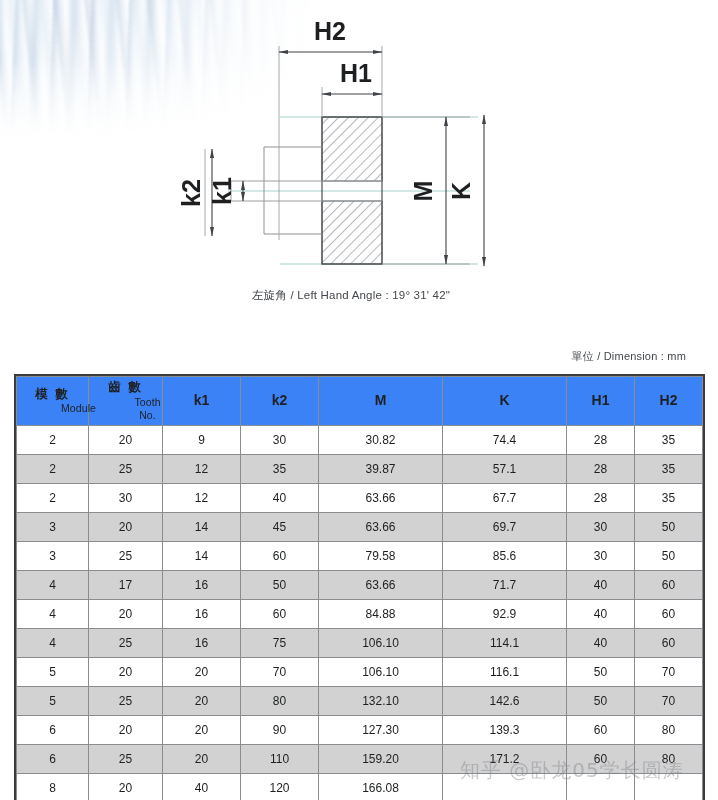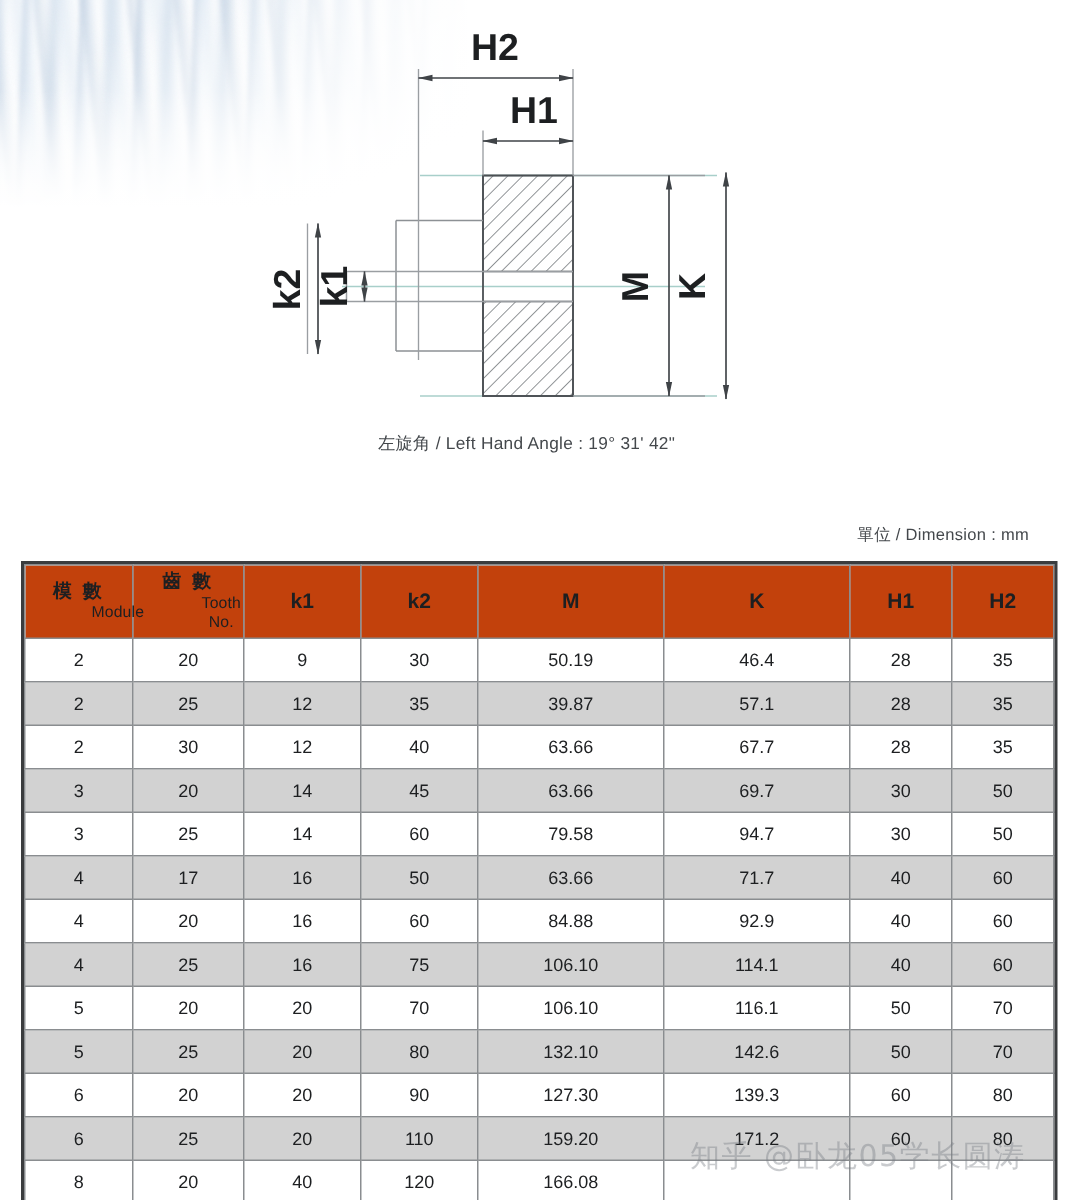--- a/index.html
+++ b/index.html
@@ -111,21 +111,21 @@
   }
   table.spec th,
   table.spec td {
     border: 1px solid #8a8d90;
     text-align: center;
     color: #1d1f21;
     font-size: 12px;
     padding: 0;
   }
   table.spec thead th {
-    background: #c2410c;
+    background: #3b82f6;
     height: 48px;
     font-weight: bold;
     line-height: 1.25;
     margin-top: 28px;
   }
   table.spec thead th .cn {
     display: block;
     font-size: 12.5px;
     letter-spacing: 2px;
     font-weight: bold;
@@ -314,22 +314,22 @@
           <span class="single">H2</span>
         </th>
       </tr>
     </thead>
     <tbody id="spec-body">
         <tr>
           <td>2</td>
           <td>20</td>
           <td>9</td>
           <td>30</td>
-          <td>50.19</td>
-          <td>46.4</td>
+          <td>30.82</td>
+          <td>74.4</td>
           <td>28</td>
           <td>35</td>
         </tr>
         <tr class="alt">
           <td>2</td>
           <td>25</td>
           <td>12</td>
           <td>35</td>
           <td>39.87</td>
           <td>57.1</td>
@@ -355,21 +355,21 @@
           <td>69.7</td>
           <td>30</td>
           <td>50</td>
         </tr>
         <tr>
           <td>3</td>
           <td>25</td>
           <td>14</td>
           <td>60</td>
           <td>79.58</td>
-          <td>94.7</td>
+          <td>85.6</td>
           <td>30</td>
           <td>50</td>
         </tr>
         <tr class="alt">
           <td>4</td>
           <td>17</td>
           <td>16</td>
           <td>50</td>
           <td>63.66</td>
           <td>71.7</td>

